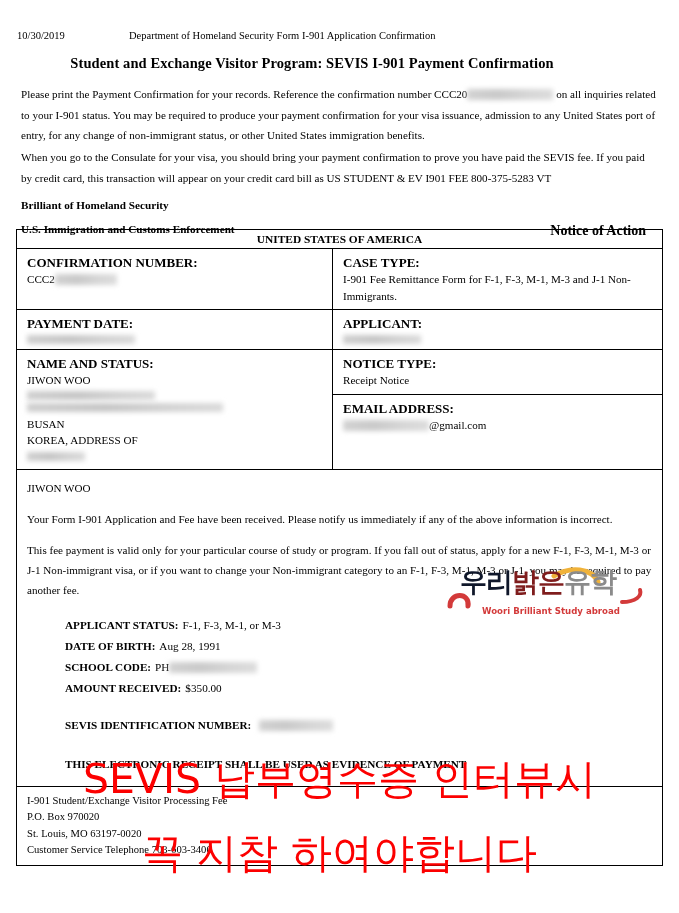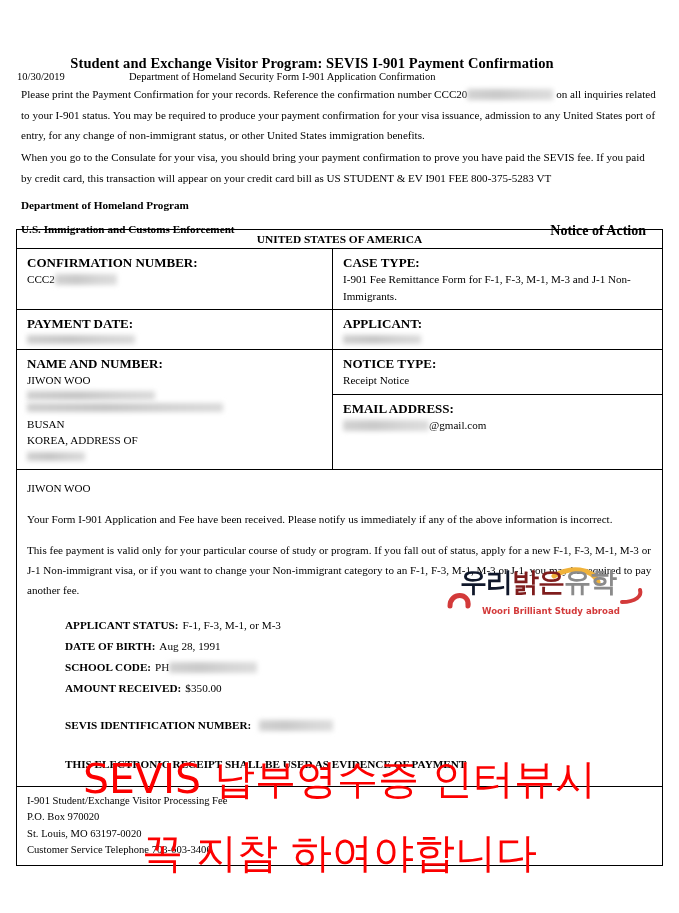--- a/index.html
+++ b/index.html
@@ -28,21 +28,20 @@
     top: 30px;
     left: 17px;
     right: 17px;
     display: flex;
     align-items: baseline;
     font-size: 10.5px;
   }
   .doc-header .hdr-date {
     width: 112px;
     flex: none;
-    margin-top: 41px;
   }
   .doc-header .hdr-title {
     flex: 1;
     text-align: left;
   }
 
   .main-title {
     position: absolute;
     top: 55px;
     left: 0;
@@ -271,21 +270,21 @@
 
   <div class="main-title">Student and Exchange Visitor Program:  SEVIS I-901 Payment Confirmation</div>
 
   <div class="para" id="para1">
     <span>Please print the Payment Confirmation for your records. Reference the confirmation number CCC20</span><span class="redact" style="width:86px;"></span>
     <span>on all inquiries related to your I-901 status. You may be required to produce your payment confirmation for your visa issuance, admission to any United States port of entry, for any change of non-immigrant status, or other United States immigration benefits.</span>
   </div>
 
   <div class="para" id="para2">When you go to the Consulate for your visa, you should bring your payment confirmation to prove you have paid the SEVIS fee. If you paid by credit card, this transaction will appear on your credit card bill as US STUDENT &amp; EV I901 FEE 800-375-5283 VT</div>
 
-  <div class="agency1">Department of Homeland Program</div>
+  <div class="agency1">Brilliant of Homeland Security</div>
   <div class="agency2">U.S. Immigration and Customs Enforcement</div>
   <div class="notice-action">Notice of Action</div>
 
   <div class="tbl">
 
     <div class="tbl-title">UNITED STATES OF AMERICA</div>
 
     <div class="tbl-row">
       <div class="cell-l">
         <div class="fld-label">CONFIRMATION NUMBER:</div>
@@ -309,21 +308,21 @@
       <div class="cell-r">
         <div class="fld-label">APPLICANT:</div>
         <div class="fld-value">
           <span class="redact-line" style="width:78px;height:9px;margin-top:3px;"></span>
         </div>
       </div>
     </div>
 
     <div class="tbl-row">
       <div class="cell-l" style="padding-bottom:8px;">
-        <div class="fld-label">NAME AND NUMBER:</div>
+        <div class="fld-label">NAME AND STATUS:</div>
         <div class="fld-value" style="position:relative;">JIWON WOO</div>
         <div>
           <span class="redact-line" style="width:128px;height:9px;margin-top:2px;"></span>
           <span class="redact-line" style="width:196px;height:9px;margin-top:3px;"></span>
         </div>
         <div class="fld-value" style="margin-top:4px;">BUSAN</div>
         <div class="fld-value">KOREA, ADDRESS OF</div>
         <span class="redact-line" style="width:58px;height:9px;margin-top:3px;"></span>
       </div>
       <div class="split-col">

